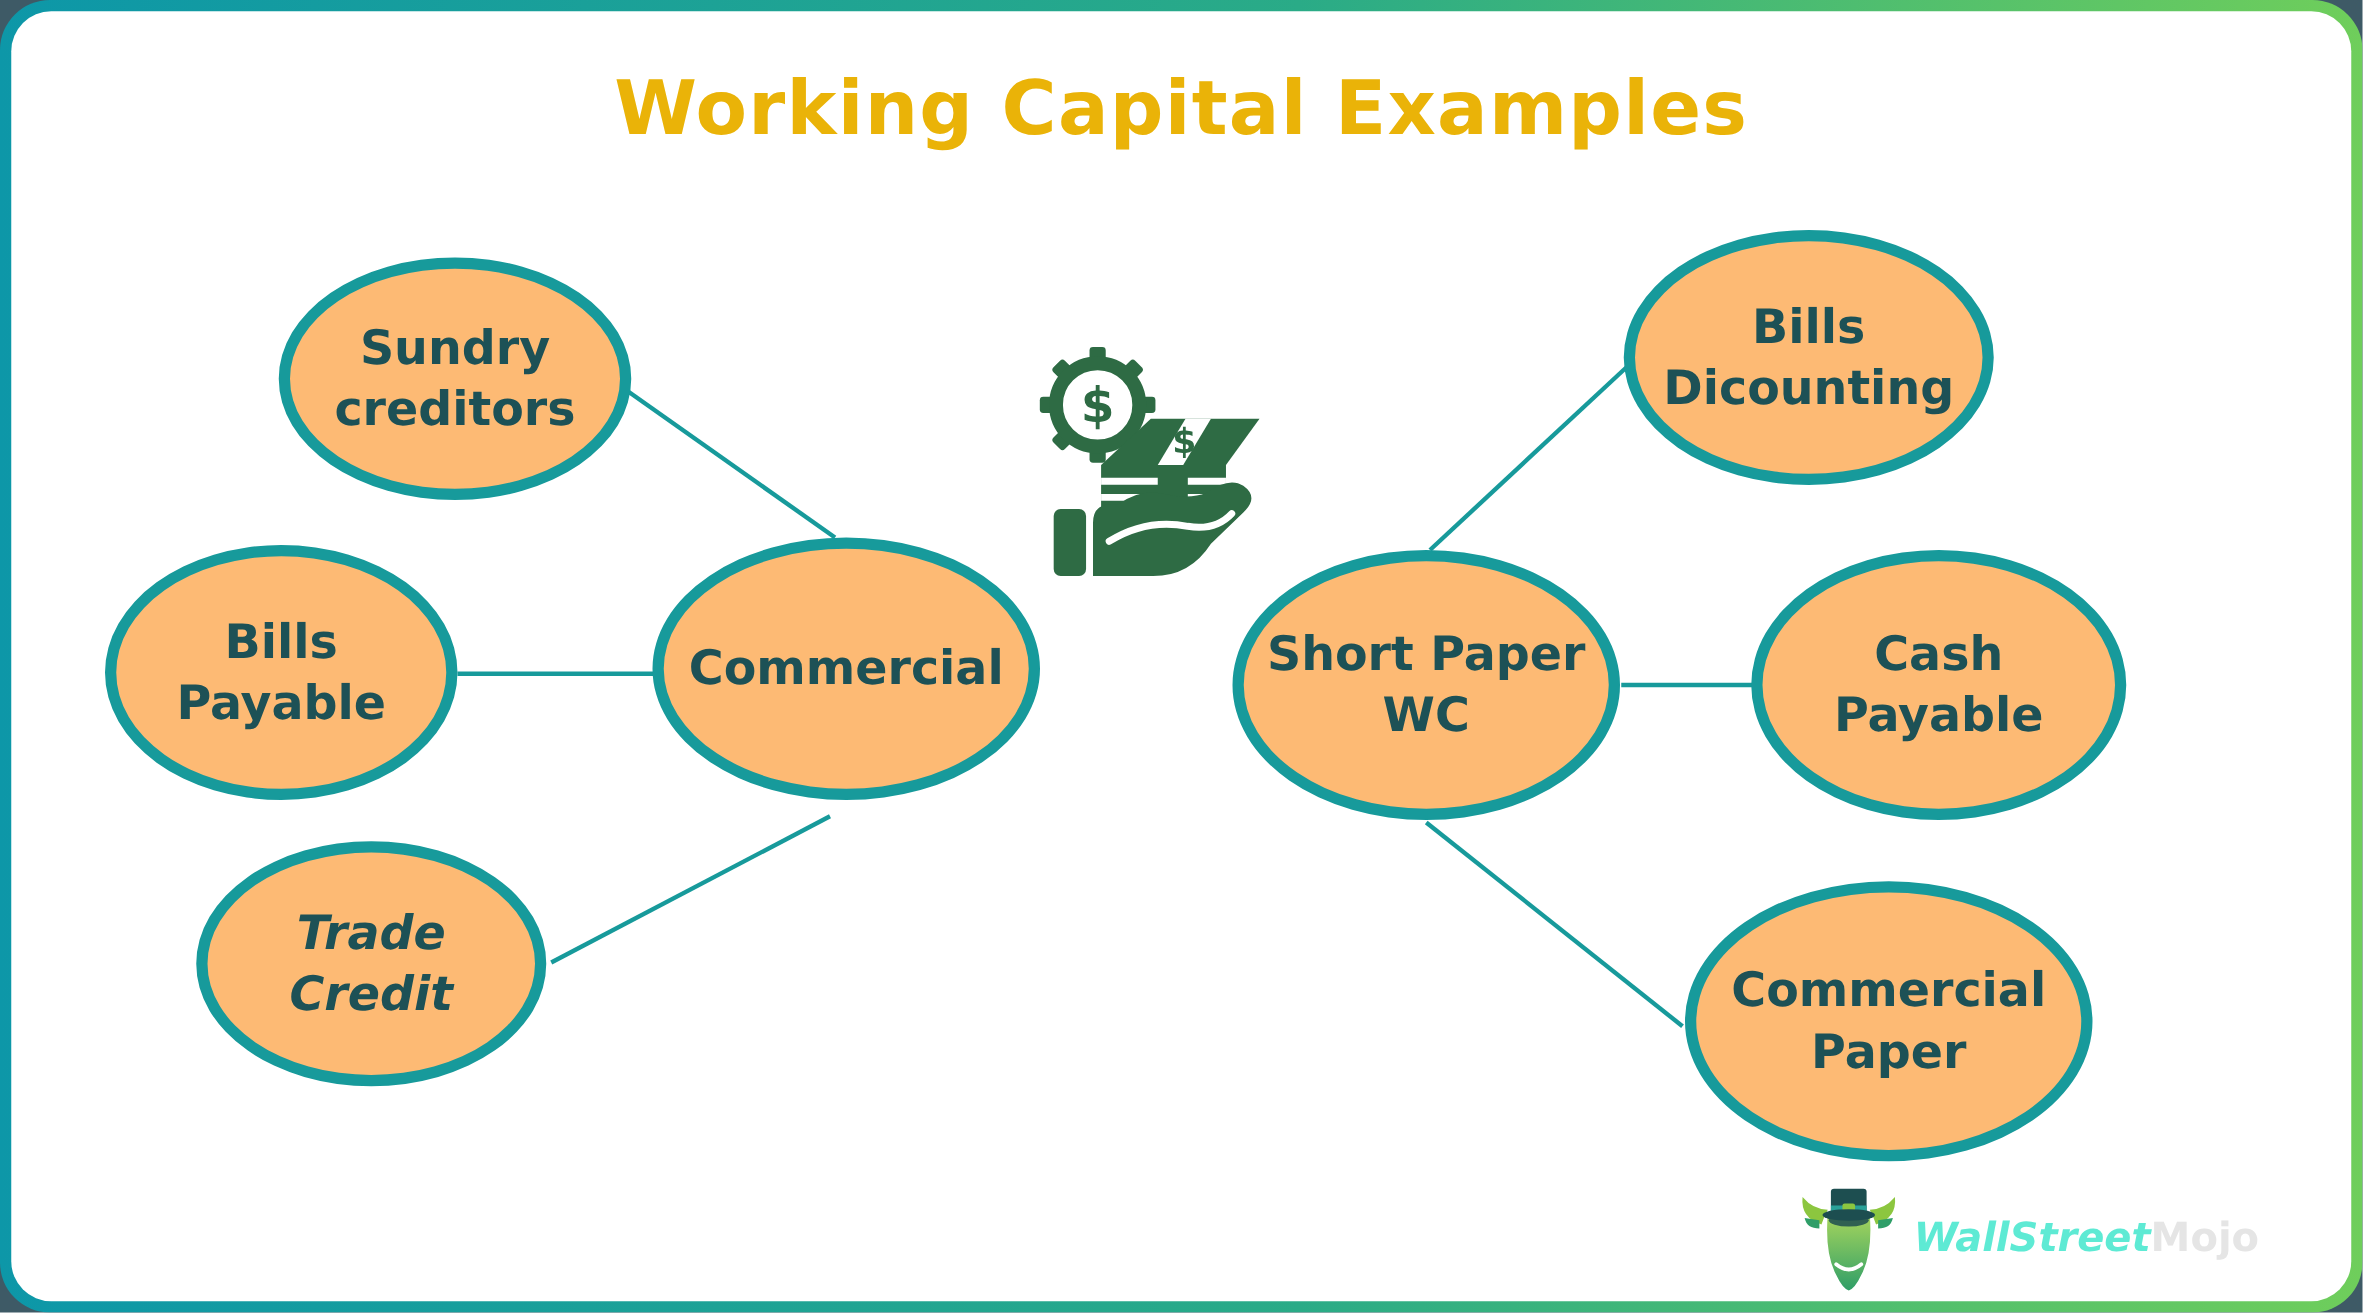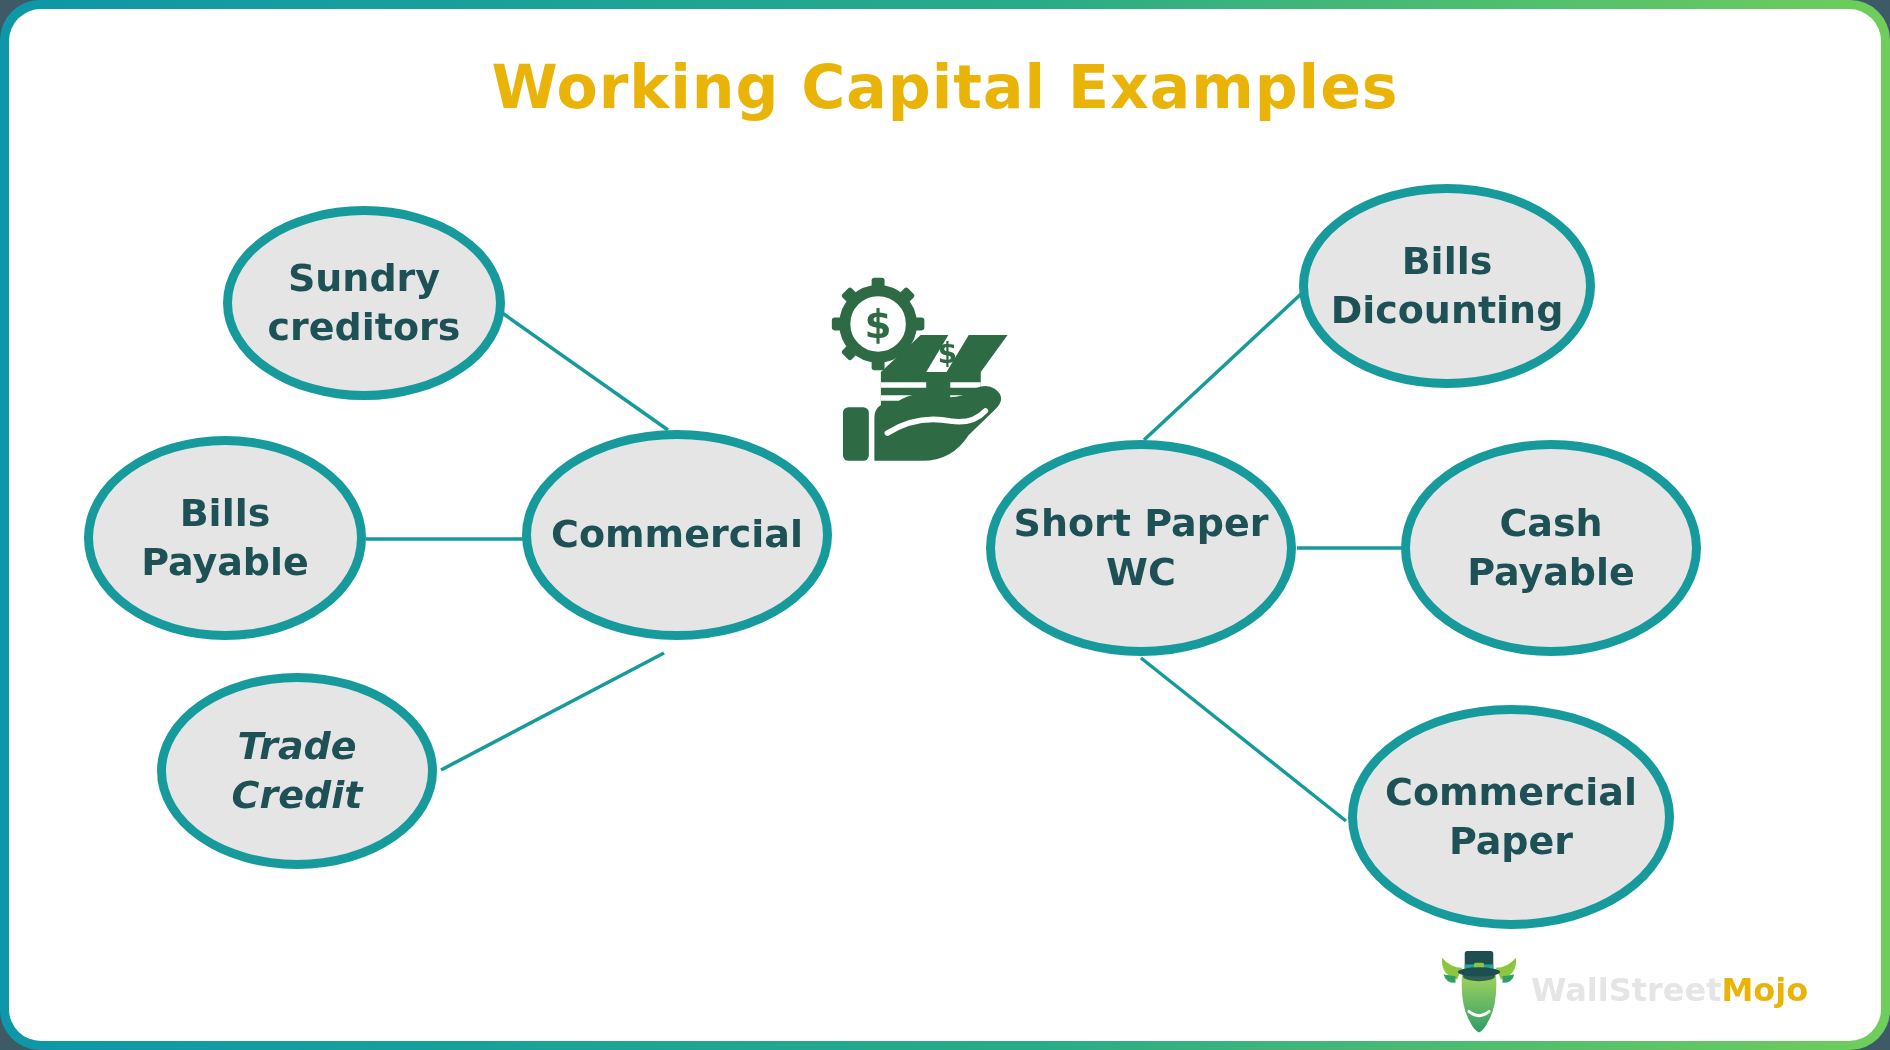--- a/index.html
+++ b/index.html
@@ -22,37 +22,37 @@
   .title{
     position:absolute;left:0;right:0;top:52px;
     margin:0;text-align:center;
     font-size:60px;font-weight:800;letter-spacing:1px;
     color:#eab308;
   }
   svg.connectors{position:absolute;left:0;top:0;width:1890px;height:1050px;}
   .node{
     position:absolute;box-sizing:border-box;
     border:9px solid #179a9b;border-radius:50%;
-    background:#e5e5e5;
+    background:#fdba74;
     display:flex;align-items:center;justify-content:center;
   }
   .node-label{
     white-space:pre-line;text-align:center;
     font-size:38px;font-weight:bold;line-height:1.3;
     color:#1d5156;
   }
   .center-icon{position:absolute;left:830px;top:276px;width:185px;height:192px;}
   .logo{
     position:absolute;left:1437px;top:944px;height:92px;
     display:flex;align-items:center;gap:10px;
   }
   .logo-bull{width:84px;height:92px;}
   .logo-text{font-size:32px;font-weight:bold;letter-spacing:0;}
-  .logo-part1{color:#e5e5e5;}
-  .logo-part2{color:#eab308;}
+  .logo-part1{color:#5eead4;font-style:italic;}
+  .logo-part2{color:#e5e5e5;}
   
   .n-sundry     {left:223px; top:206px; width:282px; height:194px;}
   .n-billspay   {left:84px;  top:436px; width:282px; height:204px;}
   .n-trade      {left:157px; top:673px; width:280px; height:196px;font-style:italic;}
   .n-spont      {left:522px; top:430px; width:310px; height:210px;}
   .n-shortterm  {left:986px; top:440px; width:310px; height:216px;}
   .n-billsdisc  {left:1299px;top:184px; width:296px; height:204px;}
   .n-cashcredit {left:1401px;top:440px; width:300px; height:216px;}
   .n-commercial {left:1348px;top:705px; width:326px; height:224px;}
 </style>

